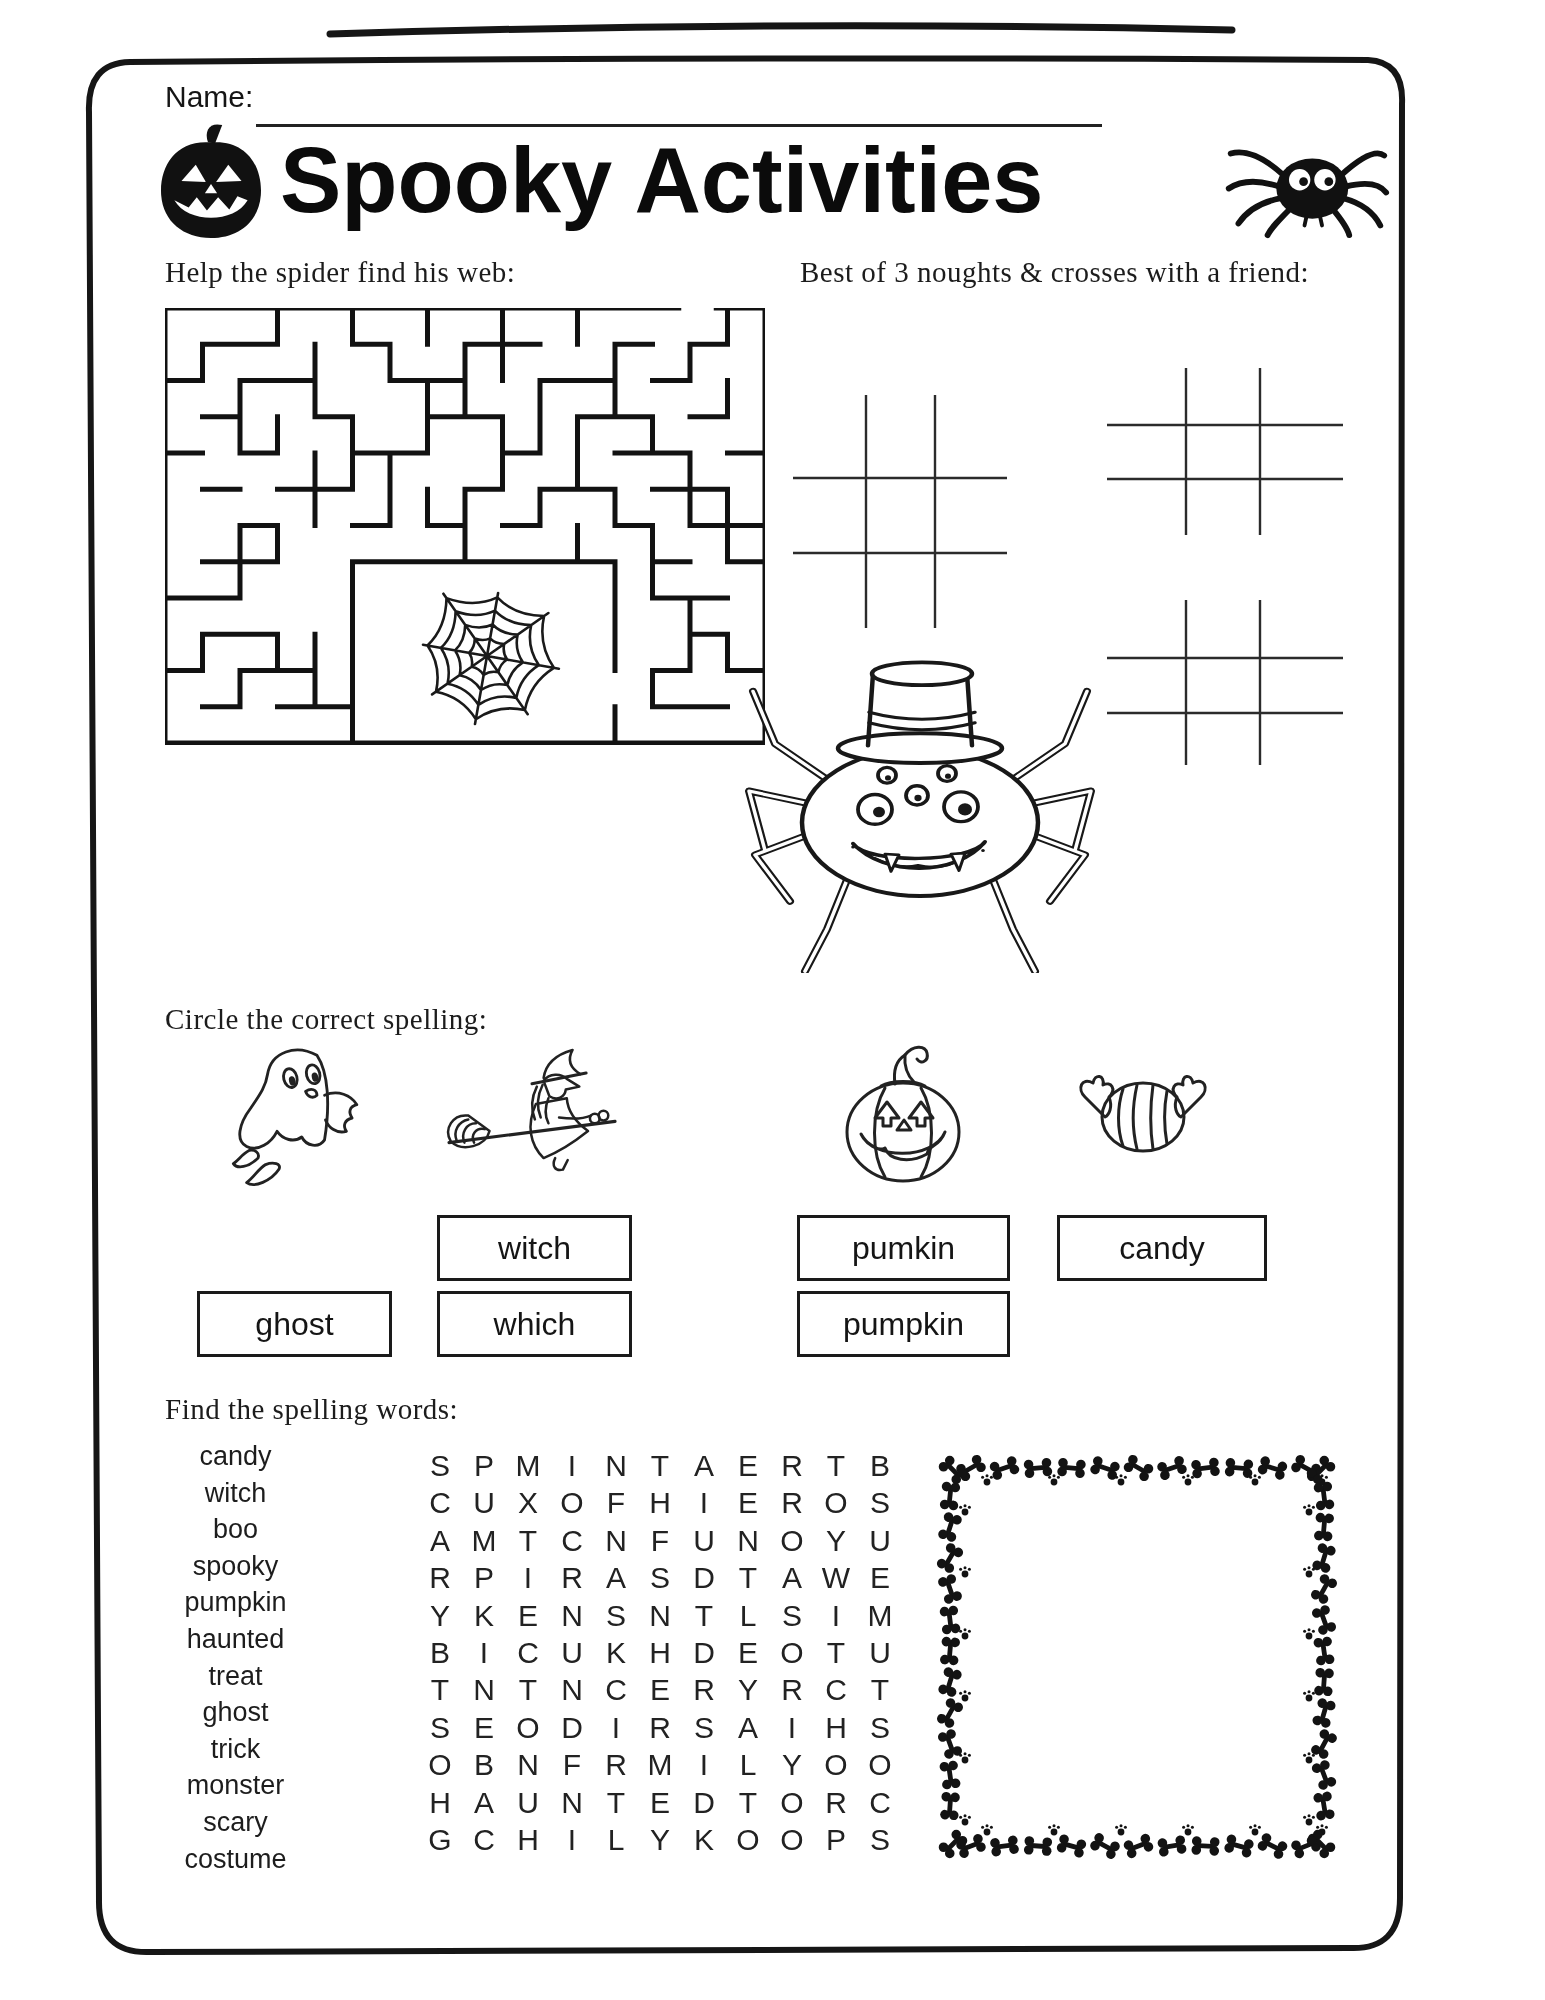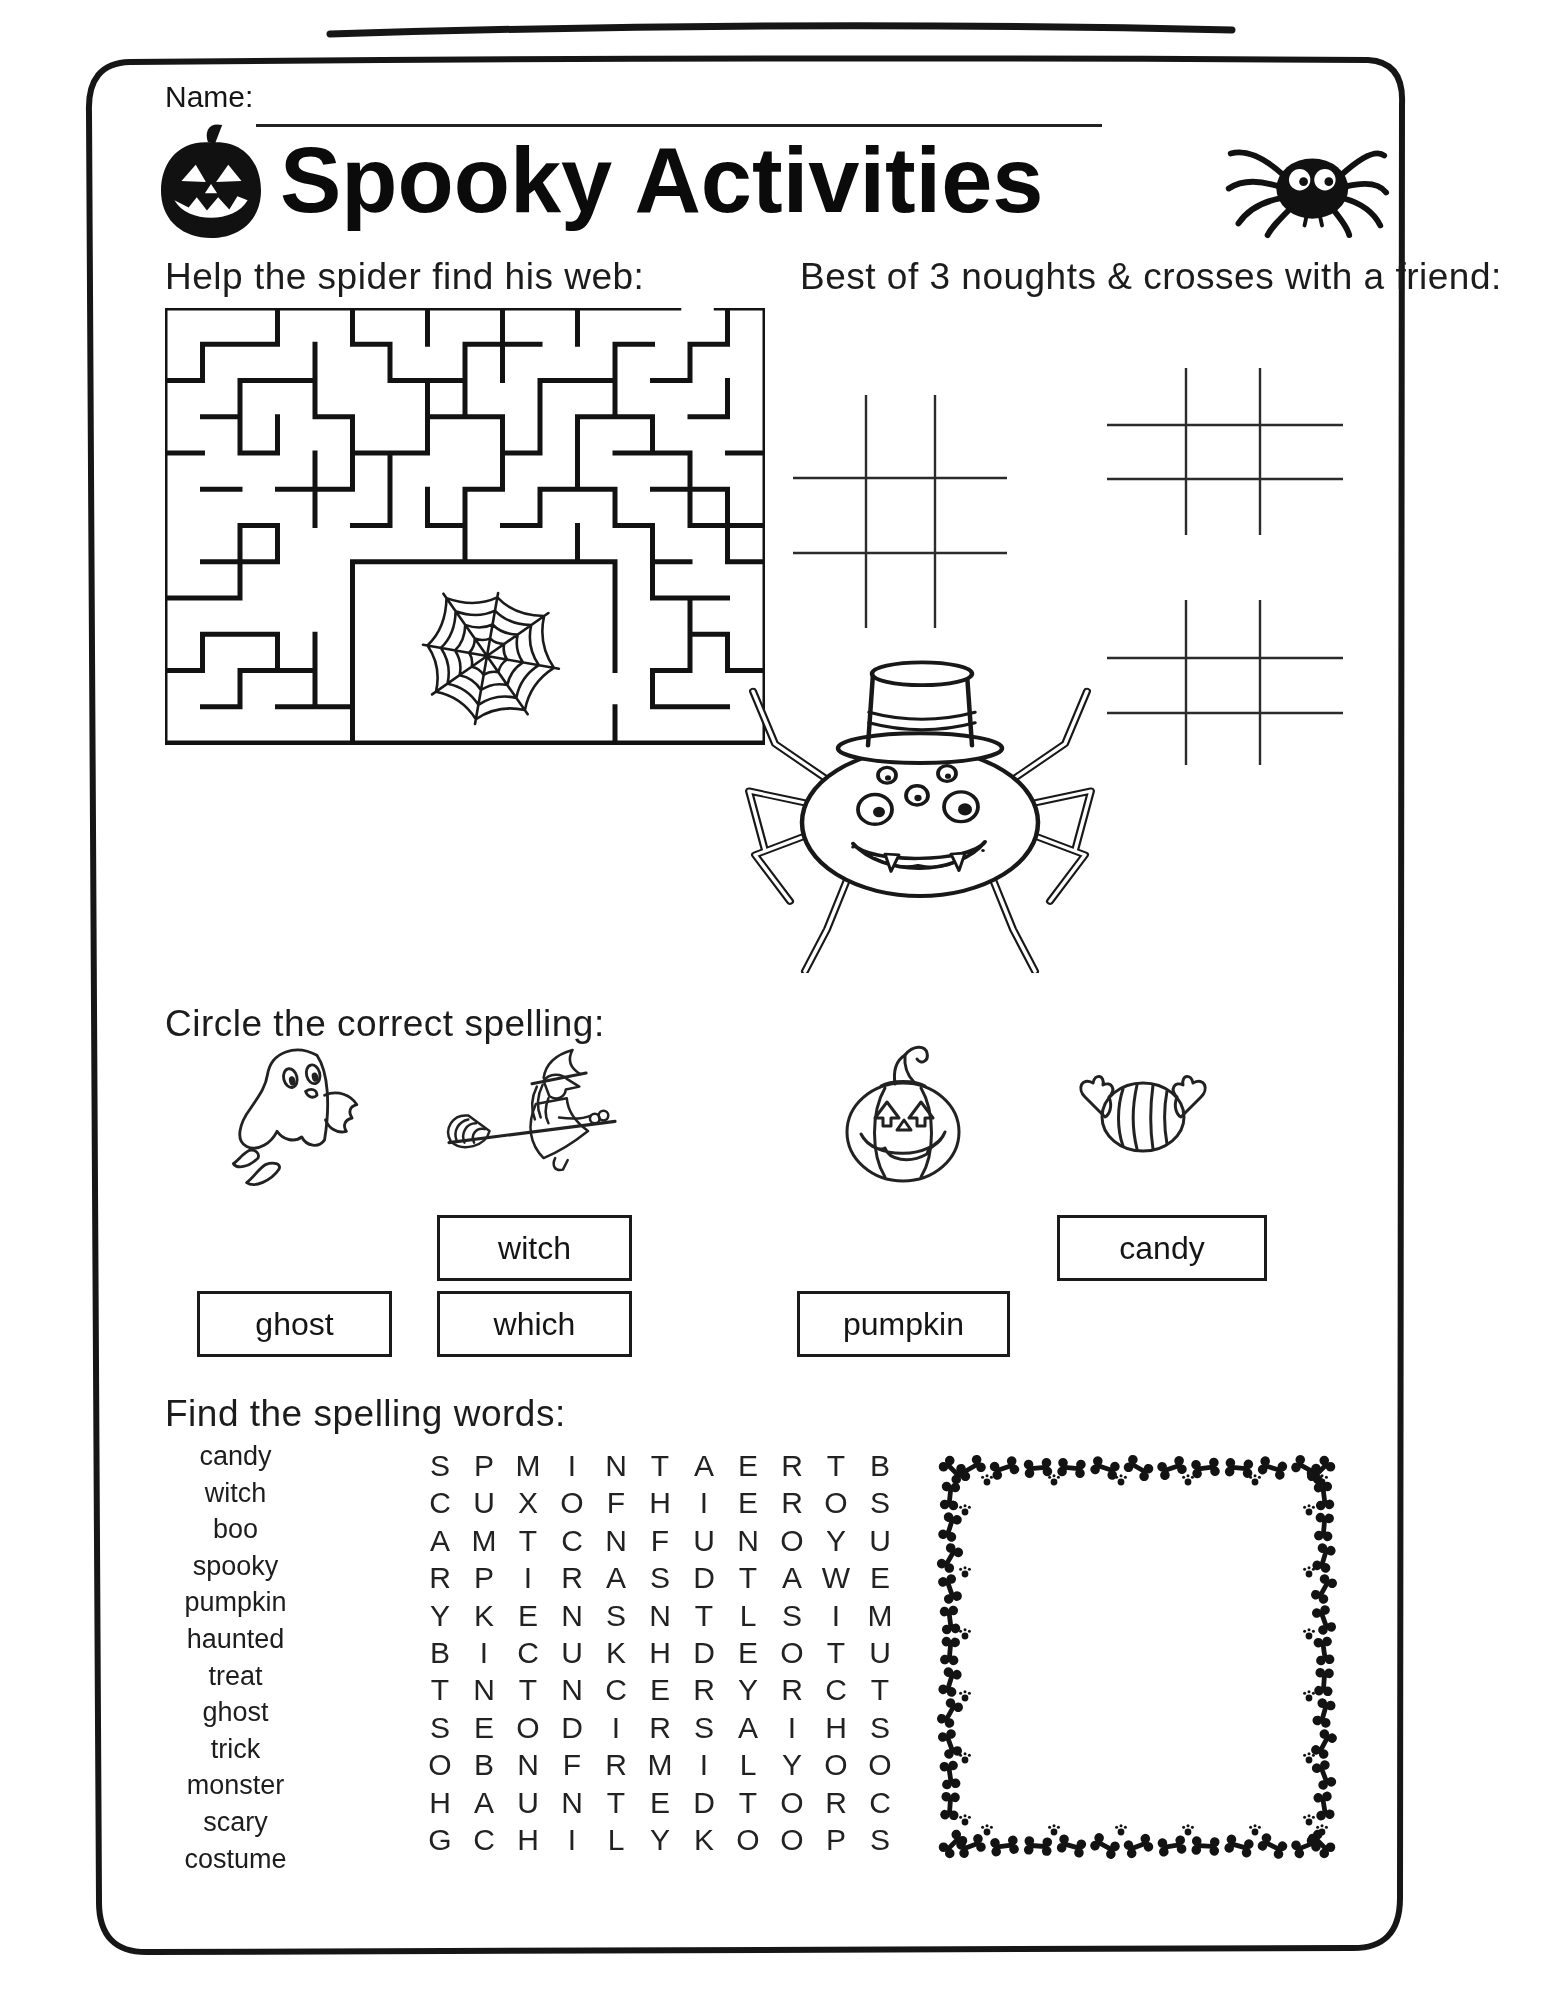--- a/index.html
+++ b/index.html
@@ -1,19 +1,19 @@
 <!DOCTYPE html>
 <html><head>
 <meta charset="utf-8">
 <style>
   html,body{margin:0;padding:0;background:#fff;}
   .page{position:relative;width:1545px;height:2000px;background:#fff;overflow:hidden;
         font-family:"Liberation Sans", sans-serif;color:#151515;}
   .abs{position:absolute;}
-  .label{font-size:37px;color:#1c1c1c;letter-spacing:.5px;}
+  .label{font-size:29px;color:#1c1c1c;letter-spacing:.5px;font-family:Liberation Serif, serif;}
   .name-label{font-size:30px;}
   .name-line{border-top:3px solid #222;height:0;}
   .title{font-size:92px;font-weight:700;letter-spacing:0px;color:#0b0b0b;white-space:nowrap;}
   .optbox{border:3px solid #1a1a1a;height:60px;display:flex;align-items:center;justify-content:center;
           font-size:32px;background:#fff;}
   .wl{width:175px;text-align:center;font-size:27px;line-height:36.6px;color:#1d1d1d;}
   .ws{position:absolute;width:484px;height:412px;}
   .cell{position:absolute;width:44px;height:37.4px;text-align:center;font-size:30px;line-height:37.4px;color:#222;}
   svg{display:block;}
 </style>
@@ -182,20 +182,23 @@
   </svg>
 
   <div class="abs optbox" style="left:197px;top:1291px;width:189px">
       <span>ghost</span>
     </div>
   <div class="abs optbox" style="left:437px;top:1215px;width:189px">
       <span>witch</span>
     </div>
   <div class="abs optbox" style="left:437px;top:1291px;width:189px">
       <span>which</span>
+    </div>
+  <div class="abs optbox" style="left:797px;top:1215px;width:207px">
+      <span>pumkin</span>
     </div>
   <div class="abs optbox" style="left:797px;top:1291px;width:207px">
       <span>pumpkin</span>
     </div>
   <div class="abs optbox" style="left:1057px;top:1215px;width:204px">
       <span>candy</span>
     </div>
 
   <div class="abs label" style="left:165px;top:1393px">Find the spelling words:</div>
   <div class="abs" style="left:148px;top:1438px">

